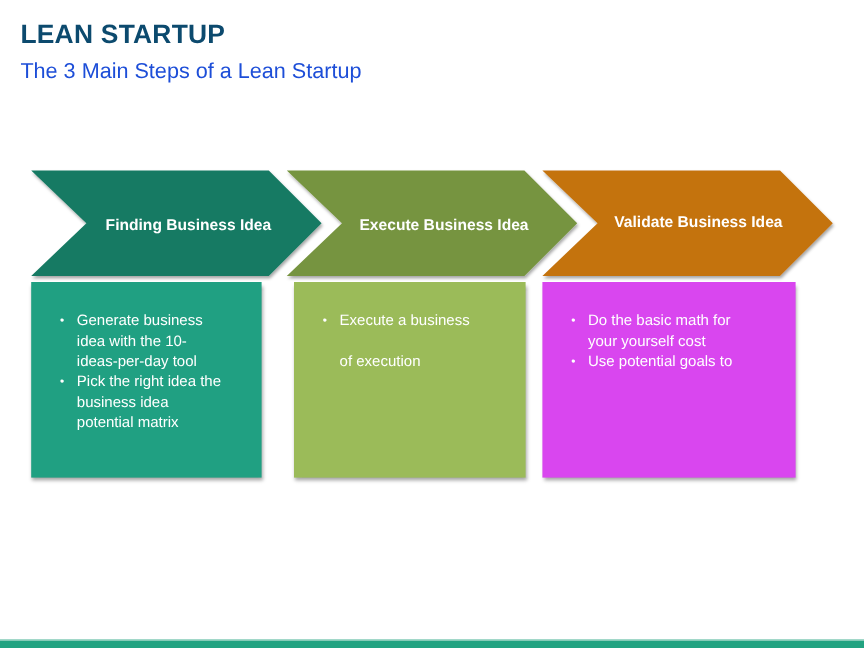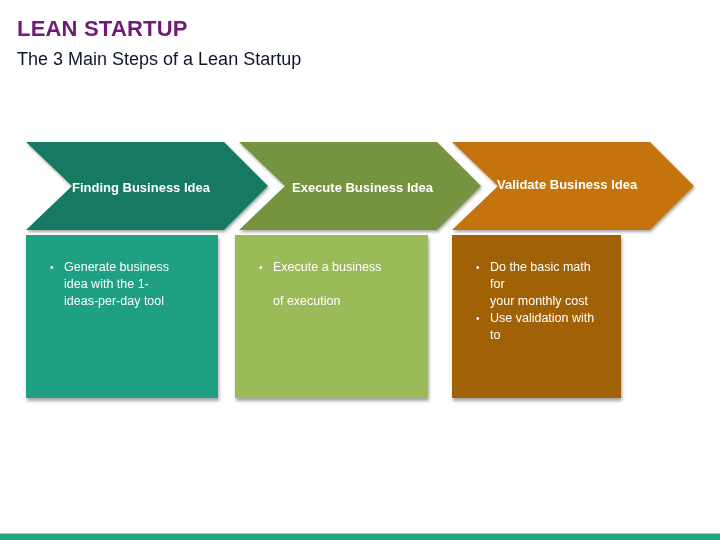--- a/index.html
+++ b/index.html
@@ -1,20 +1,20 @@
 <!DOCTYPE html>
 <html><head>
 <meta charset="utf-8">
 <style>
   html, body { margin:0; padding:0; }
   body { width:720px; height:540px; background:#ffffff; position:relative; overflow:hidden; font-family:"Liberation Sans", "DejaVu Sans", sans-serif; }
-  .title { position:absolute; left:17px; top:16px; font-size:22px; font-weight:bold; color:#701a75; letter-spacing:0.2px; }
-  .subtitle { position:absolute; left:17px; top:49px; font-size:18px; color:#0f172a; }
+  .title { position:absolute; left:17px; top:16px; font-size:22px; font-weight:bold; color:#0c4a6e; letter-spacing:0.2px; }
+  .subtitle { position:absolute; left:17px; top:49px; font-size:18px; color:#1d4ed8; }
   svg.chevrons { position:absolute; left:0; top:0; }
-  .chev-label { position:absolute; color:#fff; font-weight:bold; font-size:13px; text-align:left; white-space:nowrap; }
+  .chev-label { position:absolute; color:#fff; font-weight:bold; font-size:13px; text-align:center; white-space:nowrap; }
   .box { position:absolute; top:235px; height:163px; box-shadow:1px 3px 3px rgba(0,0,0,0.35); }
   .box ul { margin:0; padding:24px 16px 0 38px; list-style:none; }
   .box li { position:relative; color:#fff; font-size:12.5px; line-height:17px; }
   .box li::before { content:"\2022"; position:absolute; left:-14px; top:0; font-size:10px; }
   .footer-bar { position:absolute; left:0; bottom:0; width:720px; height:6px; background:#22a381; border-top:1px solid #9ed5c5; }
 </style>
 </head>
 <body>
 
 <div class="title">LEAN STARTUP</div>
@@ -25,48 +25,53 @@
     <filter id="sh" x="-10%" y="-10%" width="120%" height="130%">
       <feDropShadow dx="1" dy="2" stdDeviation="1.5" flood-color="#000" flood-opacity="0.35"></feDropShadow>
     </filter>
   </defs>
   <polygon id="chev1" points="26,142 224,142 268,186 224,230 26,230 72,186" fill="#177a63" filter="url(#sh)"></polygon>
   <polygon id="chev2" points="239,142 437,142 481,186 437,230 239,230 285,186" fill="#76943f" filter="url(#sh)"></polygon>
   <polygon id="chev3" points="452,142 650,142 694,186 650,230 452,230 498,186" fill="#c4730f" filter="url(#sh)"></polygon>
 </svg>
 
 <div class="chev-label" style="left:72px; top:180px; width:170px;">Finding Business Idea</div>
-<div class="chev-label" style="left:292px; top:180px; width:180px;">Execute Business Idea</div>
+<div class="chev-label" style="left:280px; top:180px; width:180px;">Execute Business Idea</div>
 <div class="chev-label" style="left:497px; top:177px; width:170px;">Validate Business Idea</div>
 
 <div class="box" style="left:26px; width:192px; background:#20a082;">
   <ul>
     <li>
       <span>Generate business</span><br>
-      <span>idea with the 1-</span><br>
+      <span>idea with the 10-</span><br>
       <span>ideas-per-day tool</span>
+    </li>
+    <li>
+      <span>Pick the right idea the</span><br>
+      <span>business idea</span><br>
+      <span>potential matrix</span>
     </li>
   </ul>
 </div>
 
-<div class="box" style="left:235px; width:193px; background:#9bbb59;">
+<div class="box" style="left:245px; width:193px; background:#9bbb59;">
   <ul>
     <li>
       <span>Execute a business</span><br>
       <br>
       <span>of execution</span>
     </li>
   </ul>
 </div>
 
-<div class="box" style="left:452px; width:169px; background:#a16207;">
+<div class="box" style="left:452px; width:211px; background:#d946ef;">
   <ul>
     <li>
       <span>Do the basic math for</span><br>
-      <span>your monthly cost</span>
+      <span>your yourself cost</span>
     </li>
     <li>
-      <span>Use validation with to</span><br>
+      <span>Use potential goals to</span><br>
     </li>
   </ul>
 </div>
 
 <div class="footer-bar" style="background: rgb(34, 163, 129);"></div>
 
 </body></html>

